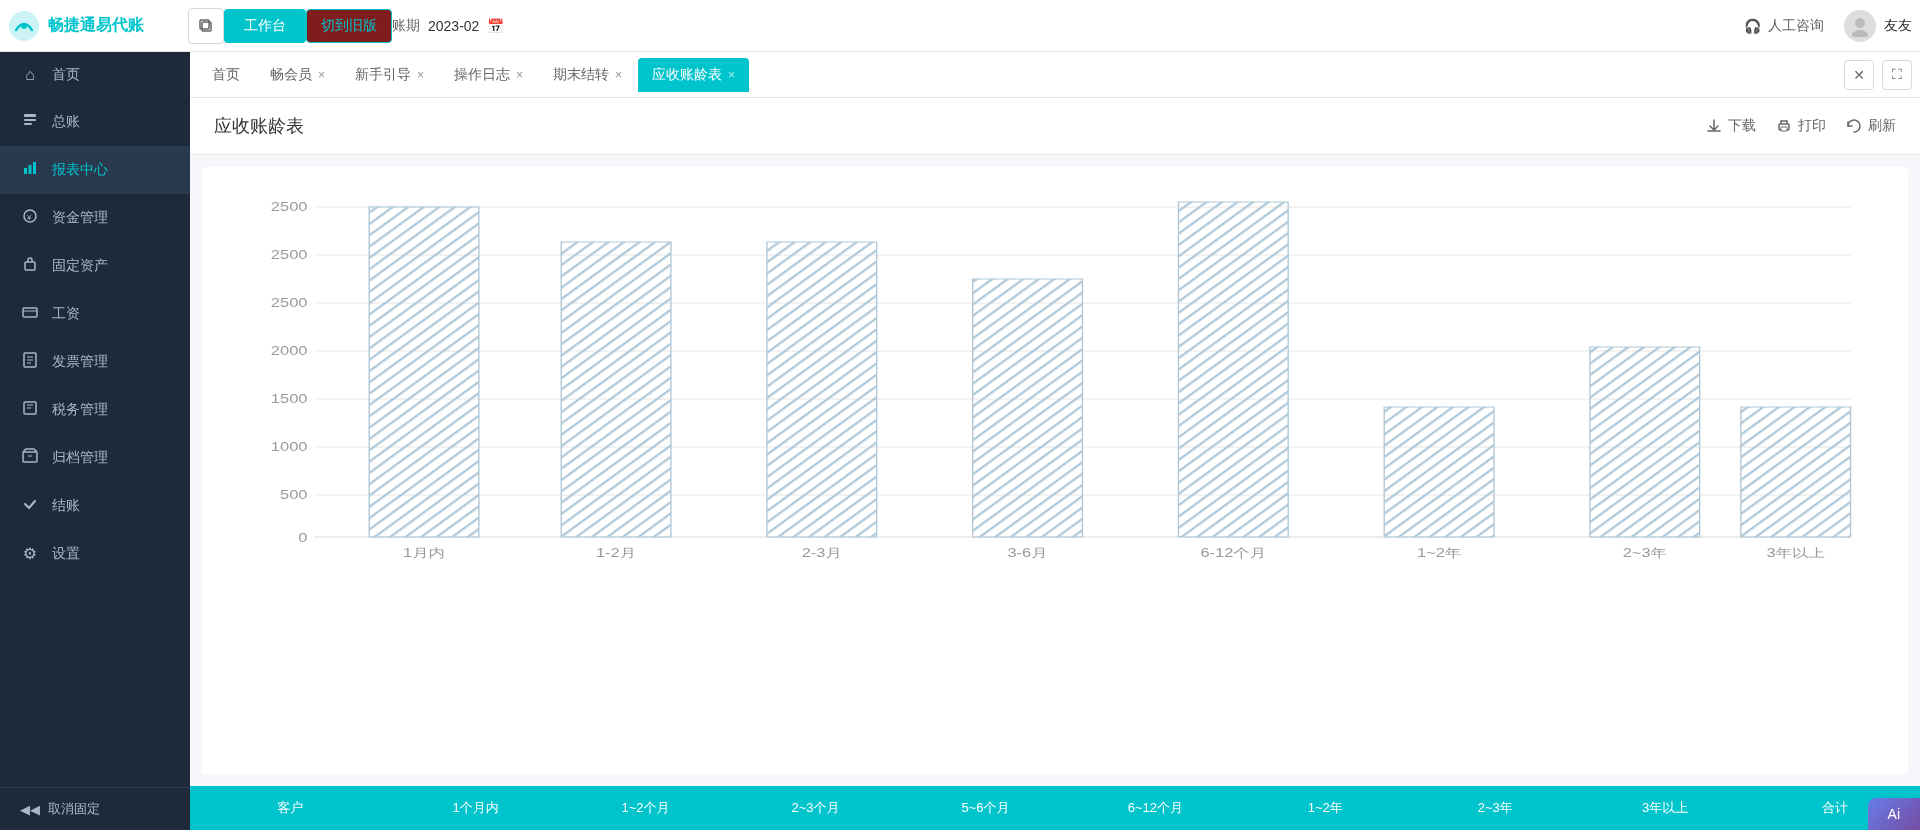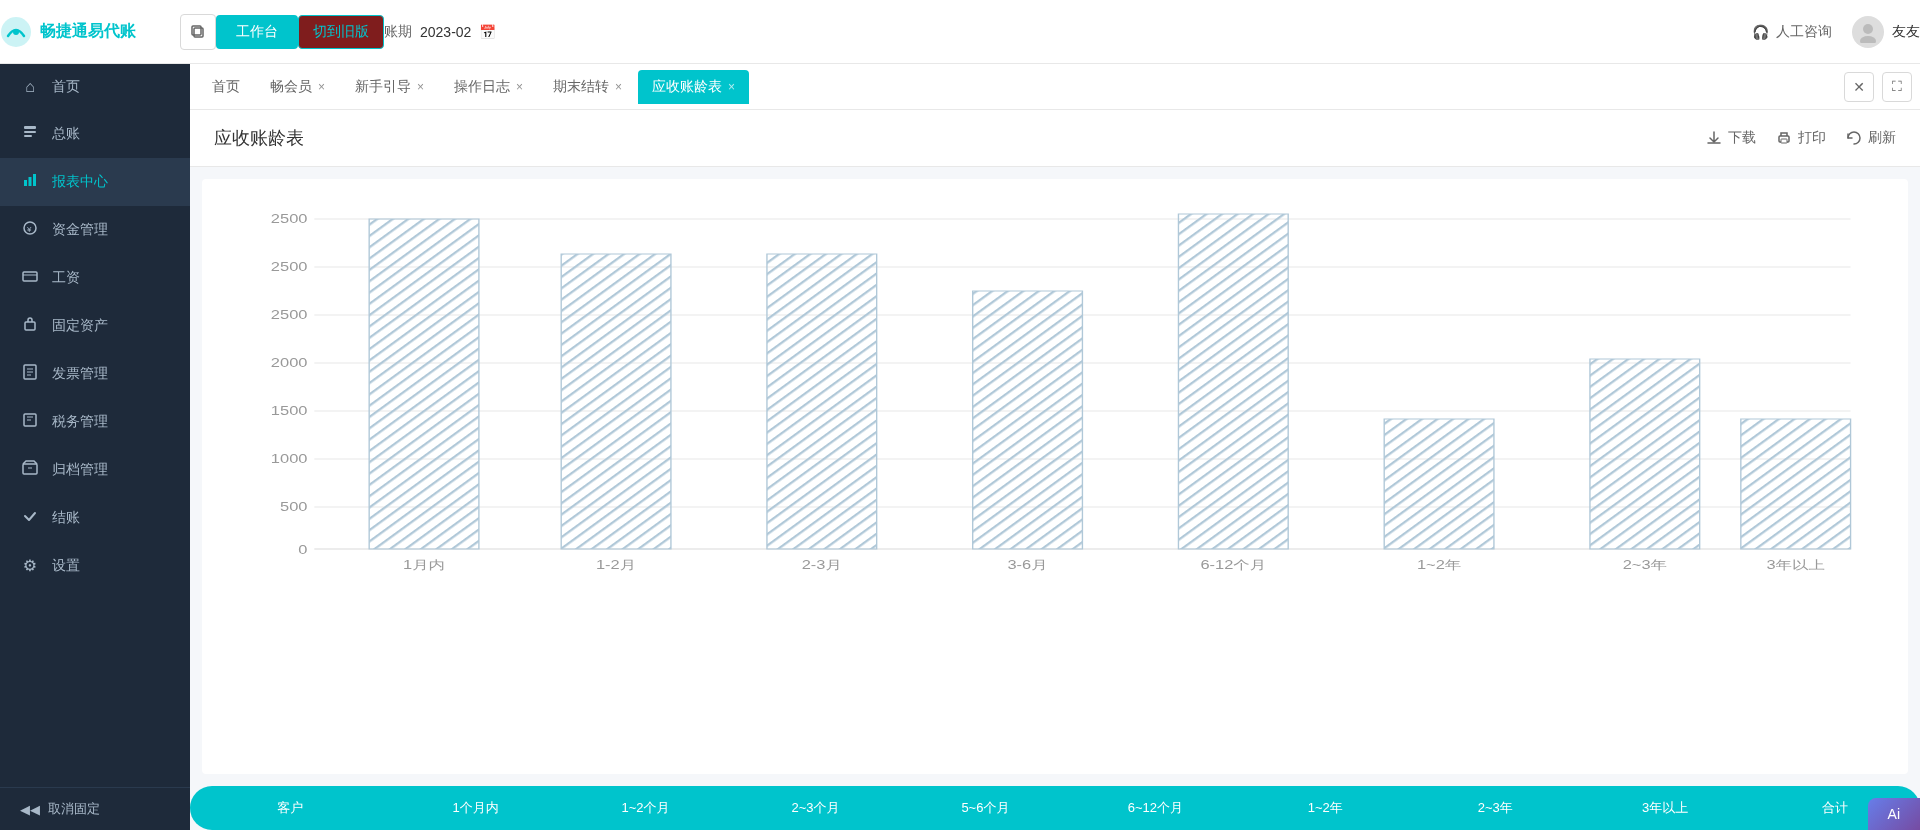--- a/index.html
+++ b/index.html
@@ -1,24 +1,24 @@
 <!DOCTYPE html>
 <html><head>
   <meta charset="utf-8">
   <style>
     * { margin: 0; padding: 0; box-sizing: border-box; }
     body { font-family: 'Microsoft YaHei', Arial, sans-serif; font-size: 14px; background: #f0f2f5; display: flex; flex-direction: column; height: 830px; overflow: hidden; }
 
     
     .top-header {
-      height: 64px;
+      height: 52px;
       background: #fff;
       display: flex;
       align-items: center;
-      padding: 0 0;
+      padding: 0 8px;
       border-bottom: 1px solid #e8e8e8;
       flex-shrink: 0;
     }
     .logo-area {
       width: 180px;
       display: flex;
       align-items: center;
       gap: 8px;
       flex-shrink: 0;
     }
@@ -278,21 +278,20 @@
       overflow: hidden;
     }
 
     
     .table-header {
       height: 44px;
       background: #00c4cc;
       flex-shrink: 0;
       display: flex;
       align-items: center;
-      border-radius: 22px;
     }
     .table-header-cell {
       flex: 1;
       text-align: center;
       color: #fff;
       font-size: 13px;
       font-weight: 500;
       padding: 0 8px;
     }
     .table-header-cell:first-child {
@@ -392,34 +391,34 @@
           <svg width="16" height="16" viewBox="0 0 16 16">
               <circle cx="8" cy="8" r="6" stroke="#a8b8c8" stroke-width="1.5" fill="none"></circle>
               <text x="5" y="12" font-size="8" fill="#a8b8c8">¥</text>
             </svg>
         </span>
         <span>资金管理</span>
       </div>
       <div class="sidebar-item">
         <span class="nav-icon">
           <svg width="16" height="16" viewBox="0 0 16 16">
+              <rect x="3" y="6" width="10" height="8" rx="1" stroke="#a8b8c8" stroke-width="1.5" fill="none"></rect>
+              <path d="M6 6V4a2 2 0 014 0v2" stroke="#a8b8c8" stroke-width="1.5" fill="none"></path>
+            </svg>
+        </span>
+        <span>固定资产</span>
+      </div>
+      <div class="sidebar-item">
+        <span class="nav-icon">
+          <svg width="16" height="16" viewBox="0 0 16 16">
               <rect x="1" y="4" width="14" height="9" rx="1" stroke="#a8b8c8" stroke-width="1.5" fill="none"></rect>
               <path d="M1 7h14" stroke="#a8b8c8" stroke-width="1"></path>
             </svg>
         </span>
         <span>工资</span>
-      </div>
-      <div class="sidebar-item">
-        <span class="nav-icon">
-          <svg width="16" height="16" viewBox="0 0 16 16">
-              <rect x="3" y="6" width="10" height="8" rx="1" stroke="#a8b8c8" stroke-width="1.5" fill="none"></rect>
-              <path d="M6 6V4a2 2 0 014 0v2" stroke="#a8b8c8" stroke-width="1.5" fill="none"></path>
-            </svg>
-        </span>
-        <span>固定资产</span>
       </div>
       <div class="sidebar-item">
         <span class="nav-icon">
           <svg width="16" height="16" viewBox="0 0 16 16">
               <rect x="2" y="1" width="12" height="14" rx="1" stroke="#a8b8c8" stroke-width="1.5" fill="none"></rect>
               <path d="M5 5h6M5 8h6M5 11h4" stroke="#a8b8c8" stroke-width="1"></path>
             </svg>
         </span>
         <span>发票管理</span>
       </div>

